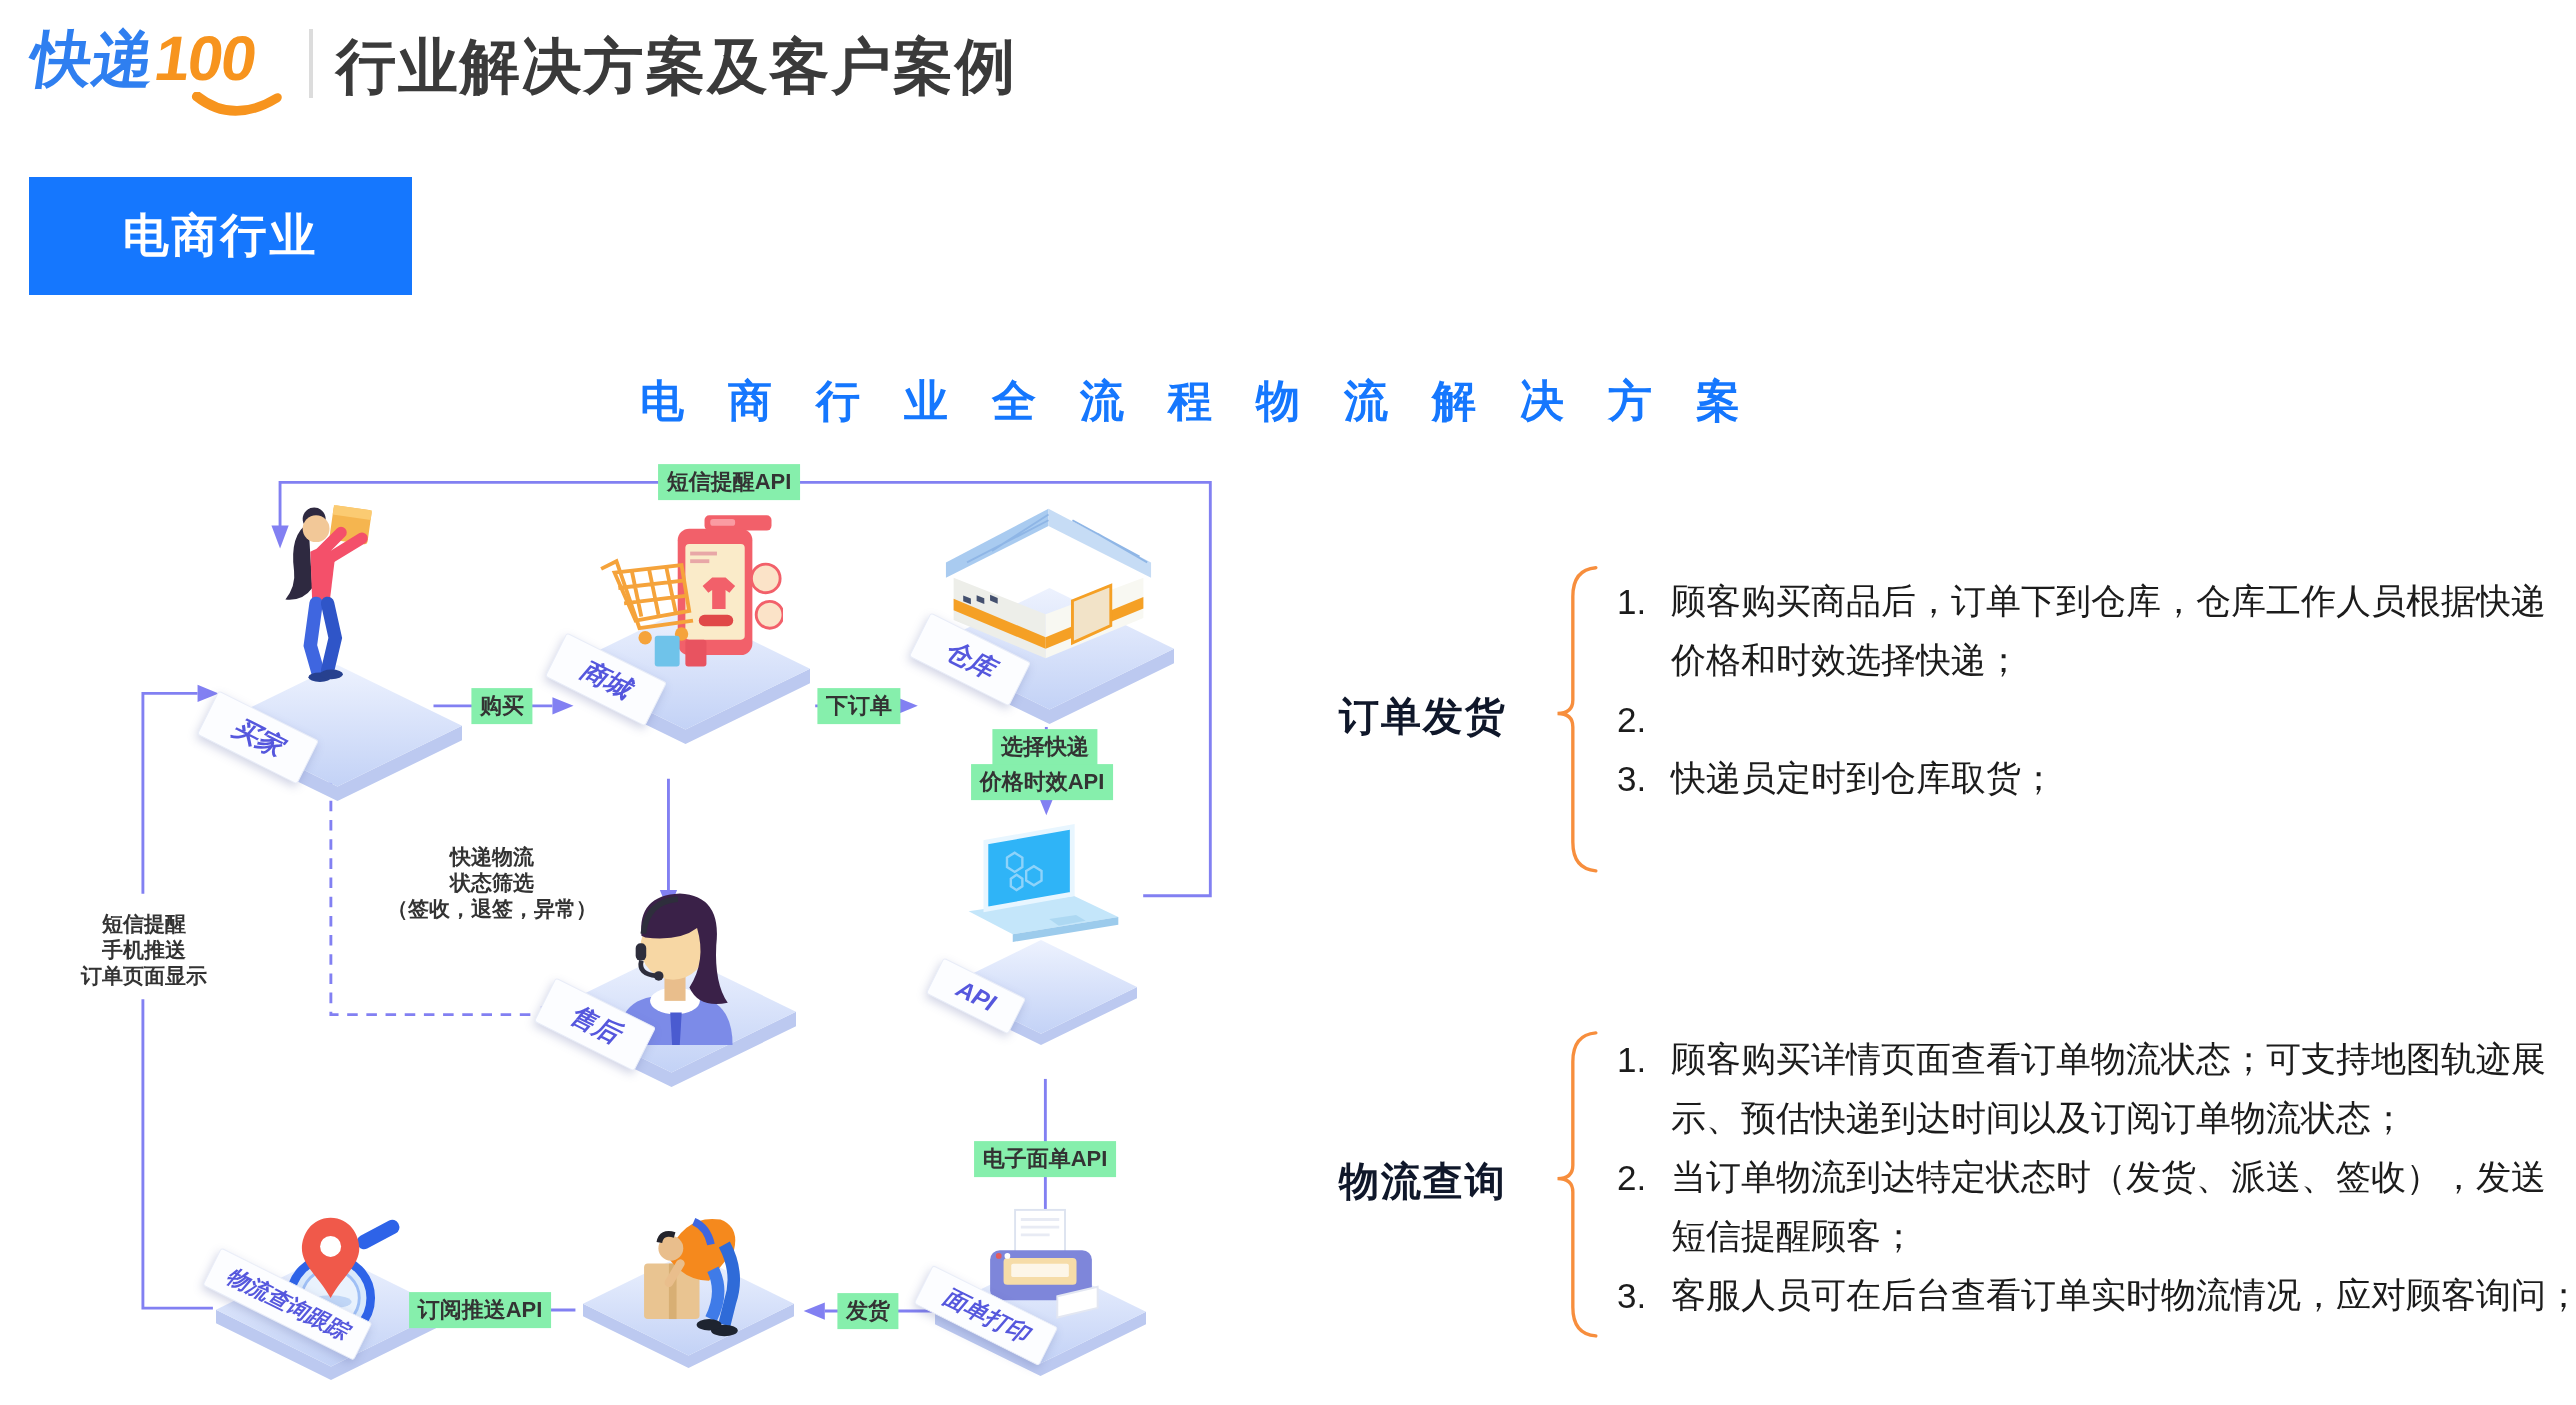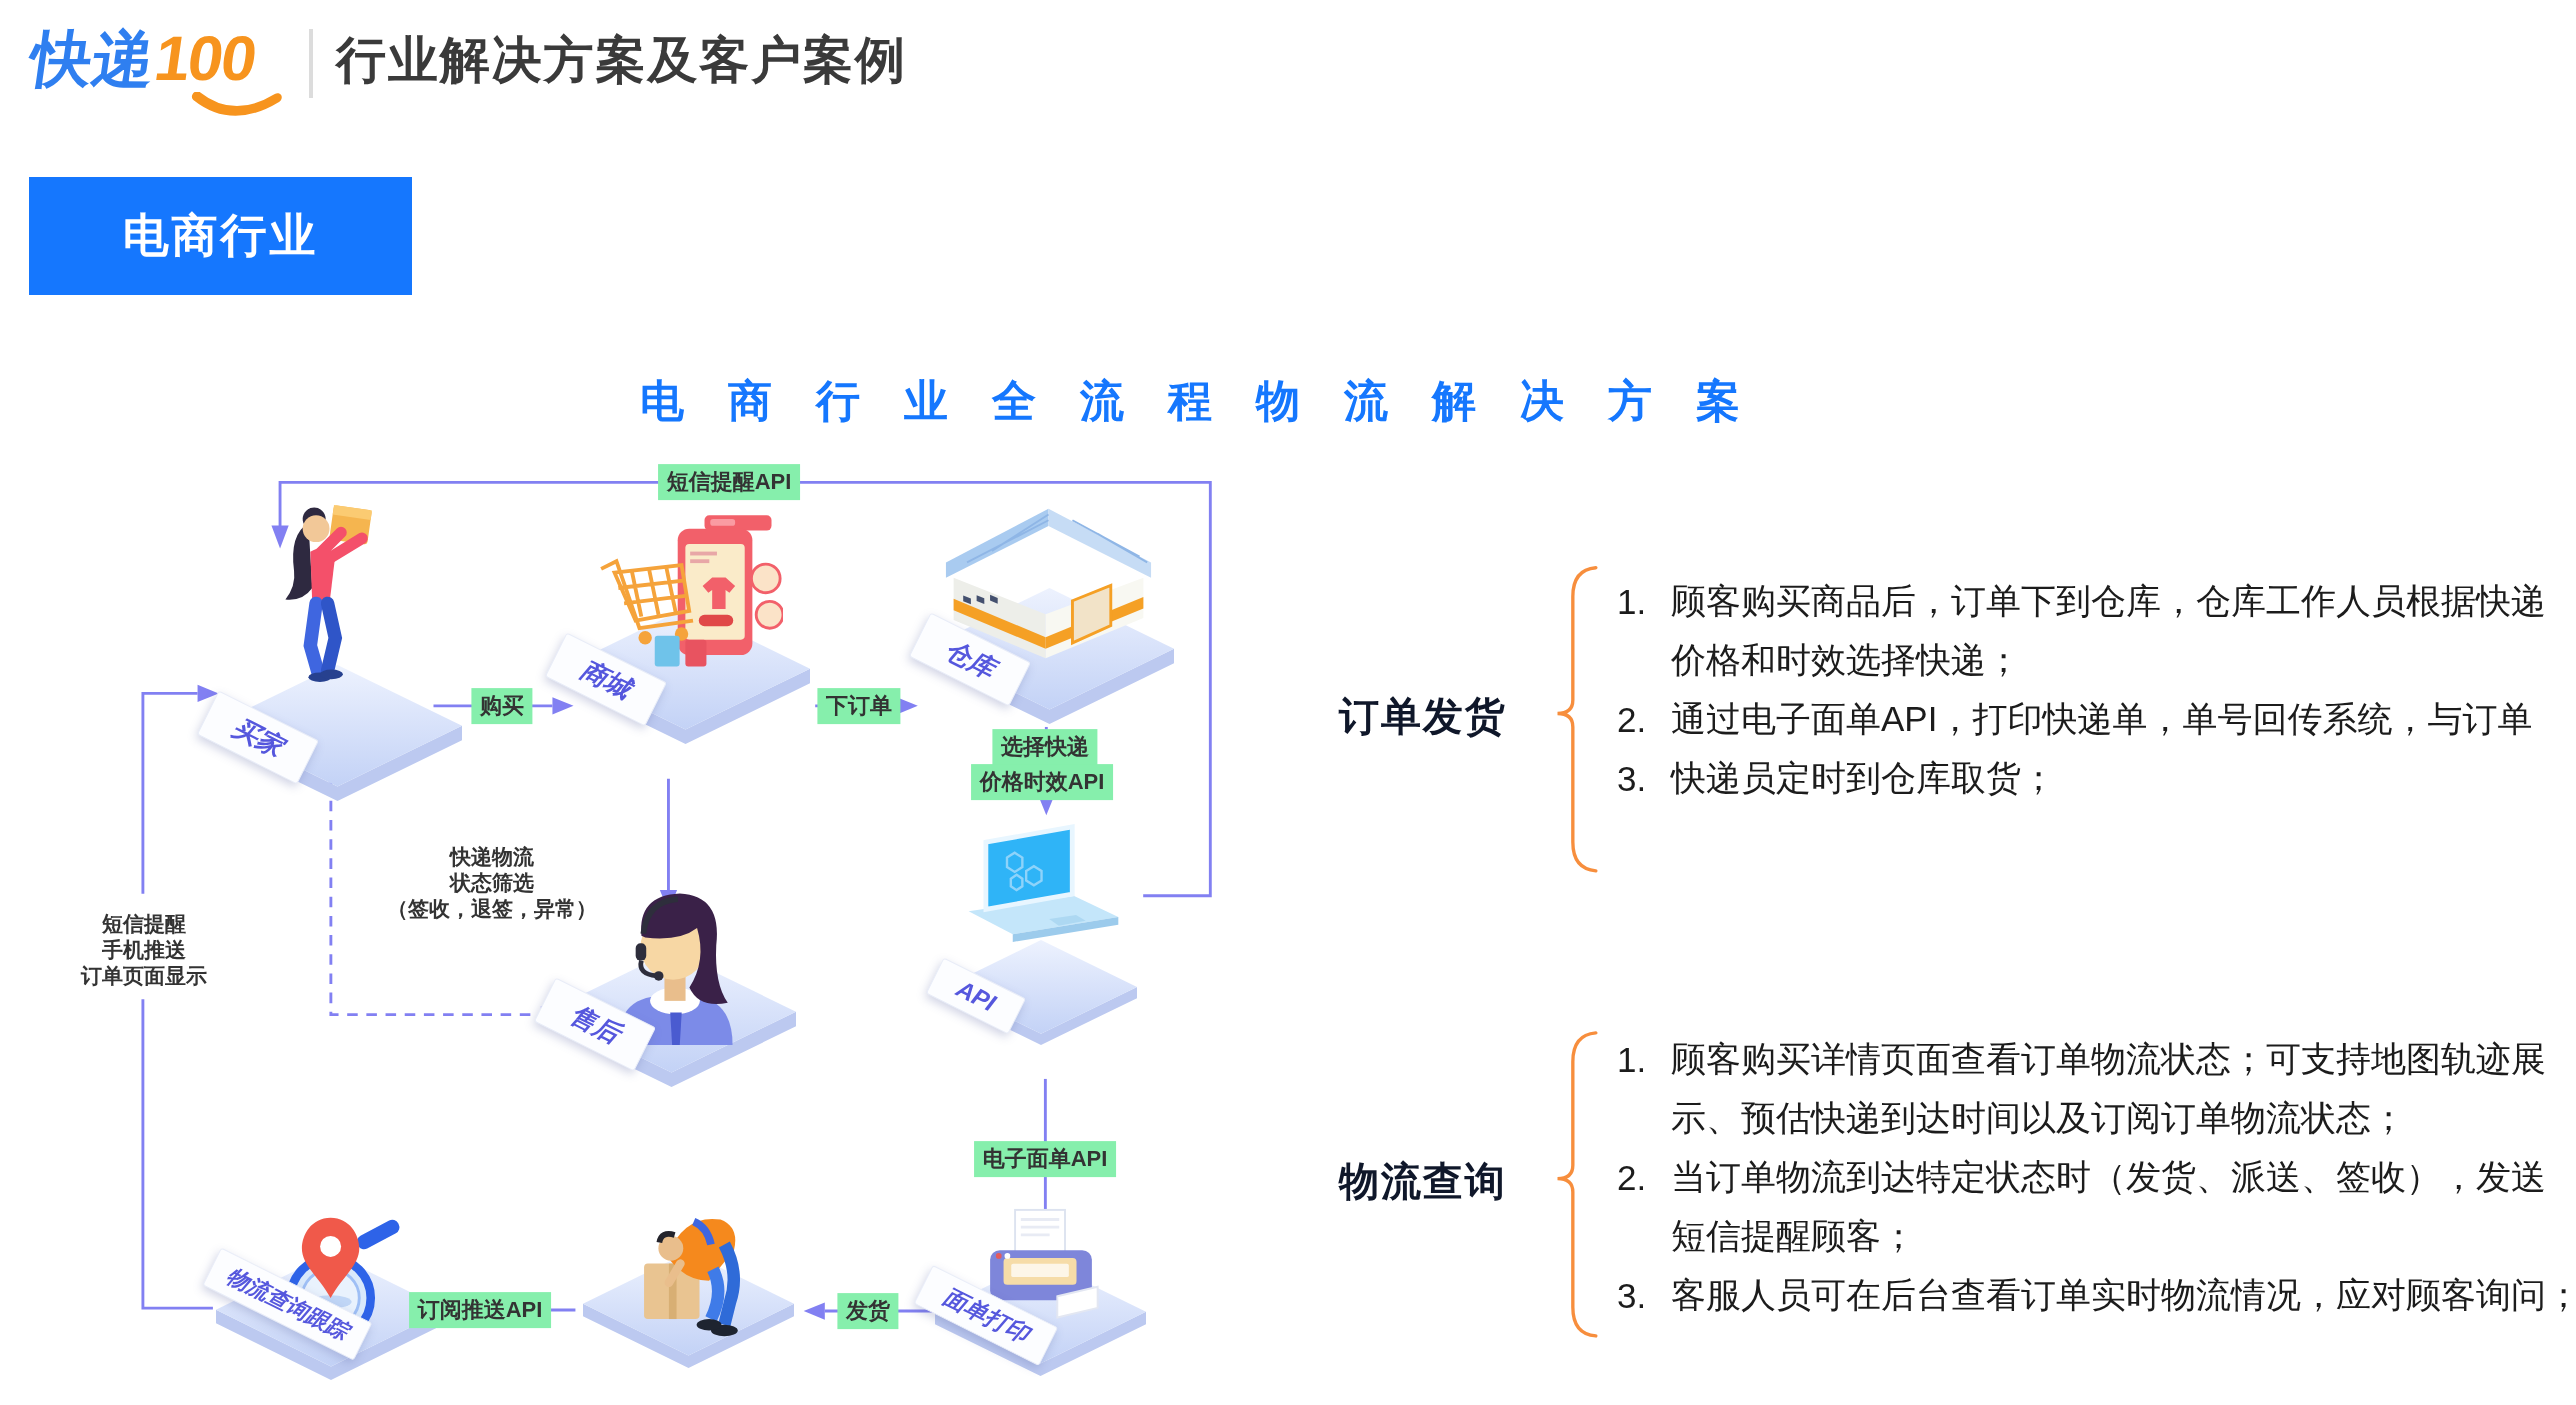--- a/index.html
+++ b/index.html
@@ -4,21 +4,21 @@
 <style>
   html,body{margin:0;padding:0;background:#fff;}
   .canvas{position:relative;width:2576px;height:1405px;background:#ffffff;overflow:hidden;
           font-family:"Liberation Sans","DejaVu Sans",sans-serif;}
   
   .logo{position:absolute;left:31px;top:19px;transform:skewX(-8deg);white-space:nowrap;z-index:6;}
   .logo-cn{font-size:61px;font-weight:900;color:#2F7FF0;letter-spacing:1px;}
   .logo-num{font-size:63px;font-weight:900;color:#F7941E;letter-spacing:-1.9px;}
   .logo-smile{position:absolute;left:165px;top:73px;}
   .hdr-divider{position:absolute;left:309px;top:29px;width:3.8px;height:69px;background:#DCDCDC;}
-  .page-title{position:absolute;left:336px;top:27px;font-size:50px;font-weight:900;color:#3A3A3A;letter-spacing:1.9px;white-space:nowrap;}
+  .page-title{position:absolute;left:336px;top:27px;font-size:60px;font-weight:900;color:#3A3A3A;letter-spacing:1.9px;white-space:nowrap;}
   
   .badge{position:absolute;left:29px;top:177px;width:383px;height:118px;background:#1577FE;
          display:flex;align-items:center;justify-content:center;}
   .badge span{color:#fff;font-size:46px;font-weight:800;letter-spacing:2.9px;}
   
   .section-title{position:absolute;left:0;top:372px;width:2380px;text-align:center;
                  font-size:44px;font-weight:900;color:#1577FE;letter-spacing:44px;text-indent:44px;white-space:nowrap;}
   
   .overlay{position:absolute;left:0;top:0;z-index:1;}
   .node{position:absolute;z-index:2;}
@@ -310,21 +310,20 @@
     <div class="anno-row">
       <span class="anno-num">1.</span>
       <span>顾客购买商品后，订单下到仓库，仓库工作人员根据快递</span>
     </div>
     <div class="anno-row">
       <span class="anno-num"></span>
       <span>价格和时效选择快递；</span>
     </div>
     <div class="anno-row">
       <span class="anno-num">2.</span>
-      <span>通过电子面单API，打印快递单，单号回传系统，与订单</span>
     </div>
     <div class="anno-row">
       <span class="anno-num">3.</span>
       <span>快递员定时到仓库取货；</span>
     </div>
   </div>
 
   <div class="anno-label" style="top:1154px;">物流查询</div>
   <div class="anno-block" style="top:1030px;">
     <div class="anno-row">

